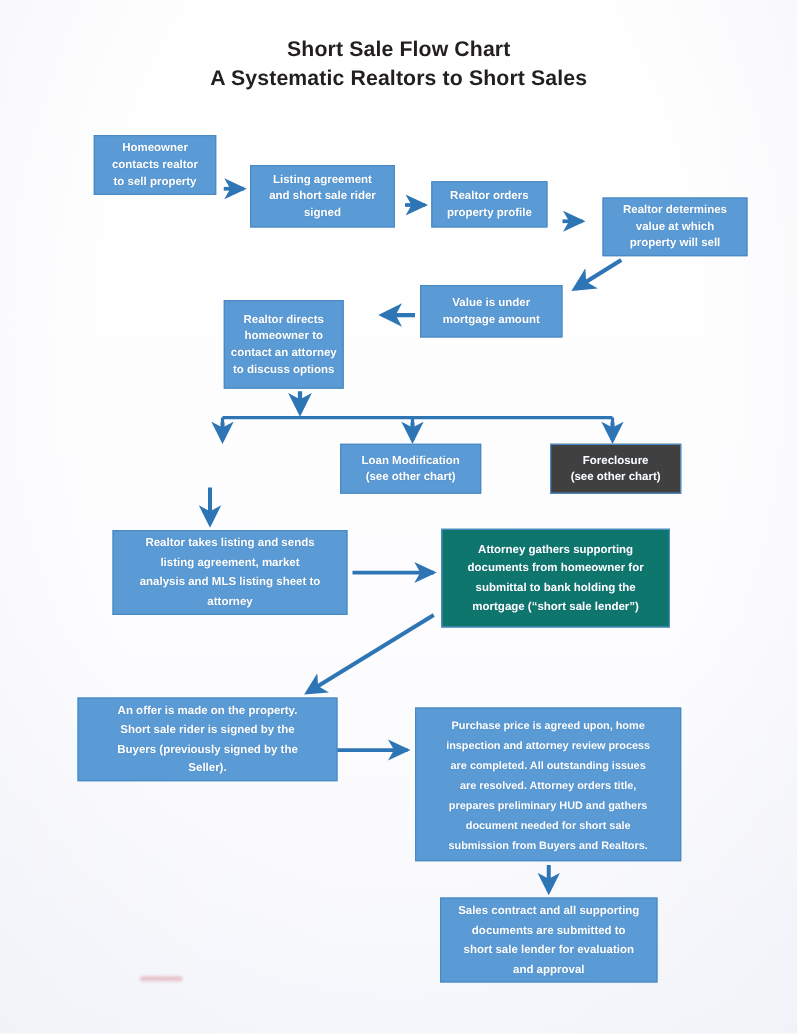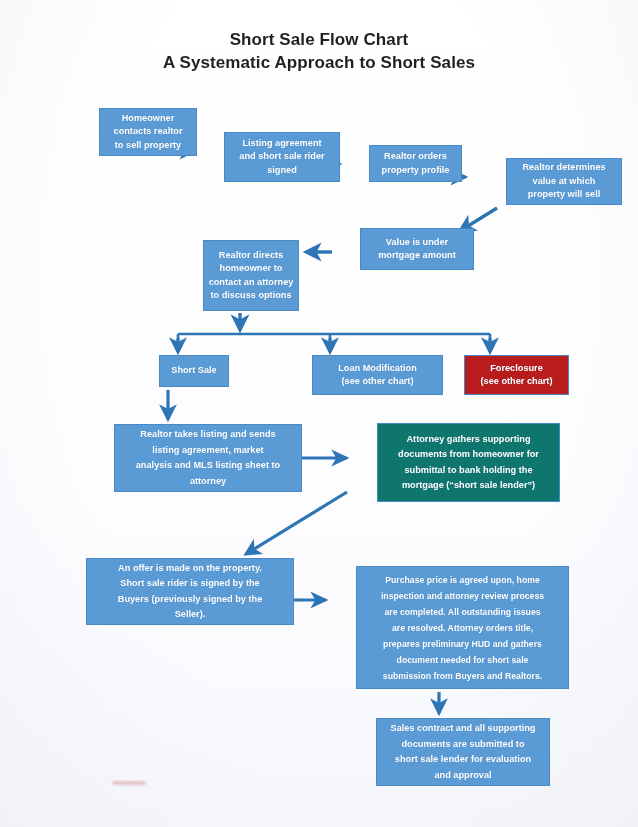--- a/index.html
+++ b/index.html
@@ -60,21 +60,20 @@
     line-height: 13.4px;
     font-weight: bold;
     text-align: center;
     display: flex;
     align-items: center;
     justify-content: center;
     padding: 2px 2px;
     box-sizing: border-box;
     border: 1px solid #4a8ac4;
     text-shadow: 0 0 1px rgba(40,90,140,0.35);
-    margin-left: 24px;
   }
   .node span { display: block; width: 100%; }
 
   svg#connectors {
     position: absolute;
     left: 0;
     top: 0;
     width: 638px;
     height: 827px;
     overflow: visible;
@@ -84,21 +83,21 @@
 </head>
 <body>
 
 <div id="page">
 
   <div id="paper-texture"></div>
   <div id="scan-smudge"></div>
 
   <div id="title-block">
     <span class="line1">Short Sale Flow Chart</span>
-    <span class="line2">A Systematic Approach to Short Sales</span>
+    <span class="line2">A Systematic Realtors to Short Sales</span>
   </div>
 
   <svg id="connectors" viewBox="0 0 638 827" xmlns="http://www.w3.org/2000/svg">
     <defs>
       <marker id="ah" markerWidth="7" markerHeight="7" refX="5.2" refY="3.2" orient="auto" markerUnits="strokeWidth">
         <path d="M0,0.4 L6,3.2 L0,6 L1.6,3.2 Z" fill="#2e75b6"></path>
       </marker>
       <marker id="ah-big" markerWidth="6" markerHeight="6" refX="4.6" refY="3" orient="auto" markerUnits="strokeWidth">
         <path d="M0,0.2 L5.6,3 L0,5.8 L1.5,3 Z" fill="#2e75b6"></path>
       </marker>
@@ -150,27 +149,24 @@
     </div>
   <div class="node" style="left: 482px; top: 158px; width: 116px; height: 47px; background: rgb(91, 155, 213); color: rgb(255, 255, 255);">
       <span>Realtor determines<br>value at which<br>property will sell</span>
     </div>
   <div class="node" style="left: 336px; top: 228px; width: 114px; height: 42px; background: rgb(91, 155, 213); color: rgb(255, 255, 255);">
       <span>Value is under<br>mortgage amount</span>
     </div>
   <div class="node" style="left: 179px; top: 240px; width: 96px; height: 71px; background: rgb(91, 155, 213); color: rgb(255, 255, 255);">
       <span>Realtor directs<br>homeowner to<br>contact an attorney<br>to discuss options</span>
     </div>
-  <div class="node" style="left: 135px; top: 355px; width: 70px; height: 32px; background: rgb(91, 155, 213); color: rgb(255, 255, 255);">
-      <span>Short Sale</span>
-    </div>
-  <div class="node" style="left: 288px; top: 355px; width: 131px; height: 40px; background: rgb(91, 155, 213); color: rgb(255, 255, 255);">
+  <div class="node" style="left: 272px; top: 355px; width: 113px; height: 40px; background: rgb(91, 155, 213); color: rgb(255, 255, 255);">
       <span>Loan Modification<br>(see other chart)</span>
     </div>
-  <div class="node" style="left: 440px; top: 355px; width: 105px; height: 40px; background: #b91c1c; color: rgb(255, 255, 255);">
+  <div class="node" style="left: 440px; top: 355px; width: 105px; height: 40px; background: #404040; color: rgb(255, 255, 255);">
       <span>Foreclosure<br>(see other chart)</span>
     </div>
   <div class="node" style="left: 90px; top: 424px; width: 188px; height: 68px; background: rgb(91, 155, 213); color: rgb(255, 255, 255); line-height: 15.5px;">
       <span>Realtor takes listing and sends<br>listing agreement, market<br>analysis and MLS listing sheet to<br>attorney</span>
     </div>
   <div class="node" style="left: 353px; top: 423px; width: 183px; height: 79px; background: #0f766e; color: rgb(255, 255, 255); line-height: 15.5px;">
       <span>Attorney gathers supporting<br>documents from homeowner for<br>submittal to bank holding the<br>mortgage (“short sale lender”)</span>
     </div>
   <div class="node" style="left: 62px; top: 558px; width: 208px; height: 67px; background: rgb(91, 155, 213); color: rgb(255, 255, 255); line-height: 15.5px;">
       <span>An offer is made on the property.<br>Short sale rider is signed by the<br>Buyers (previously signed by the<br>Seller).</span>

